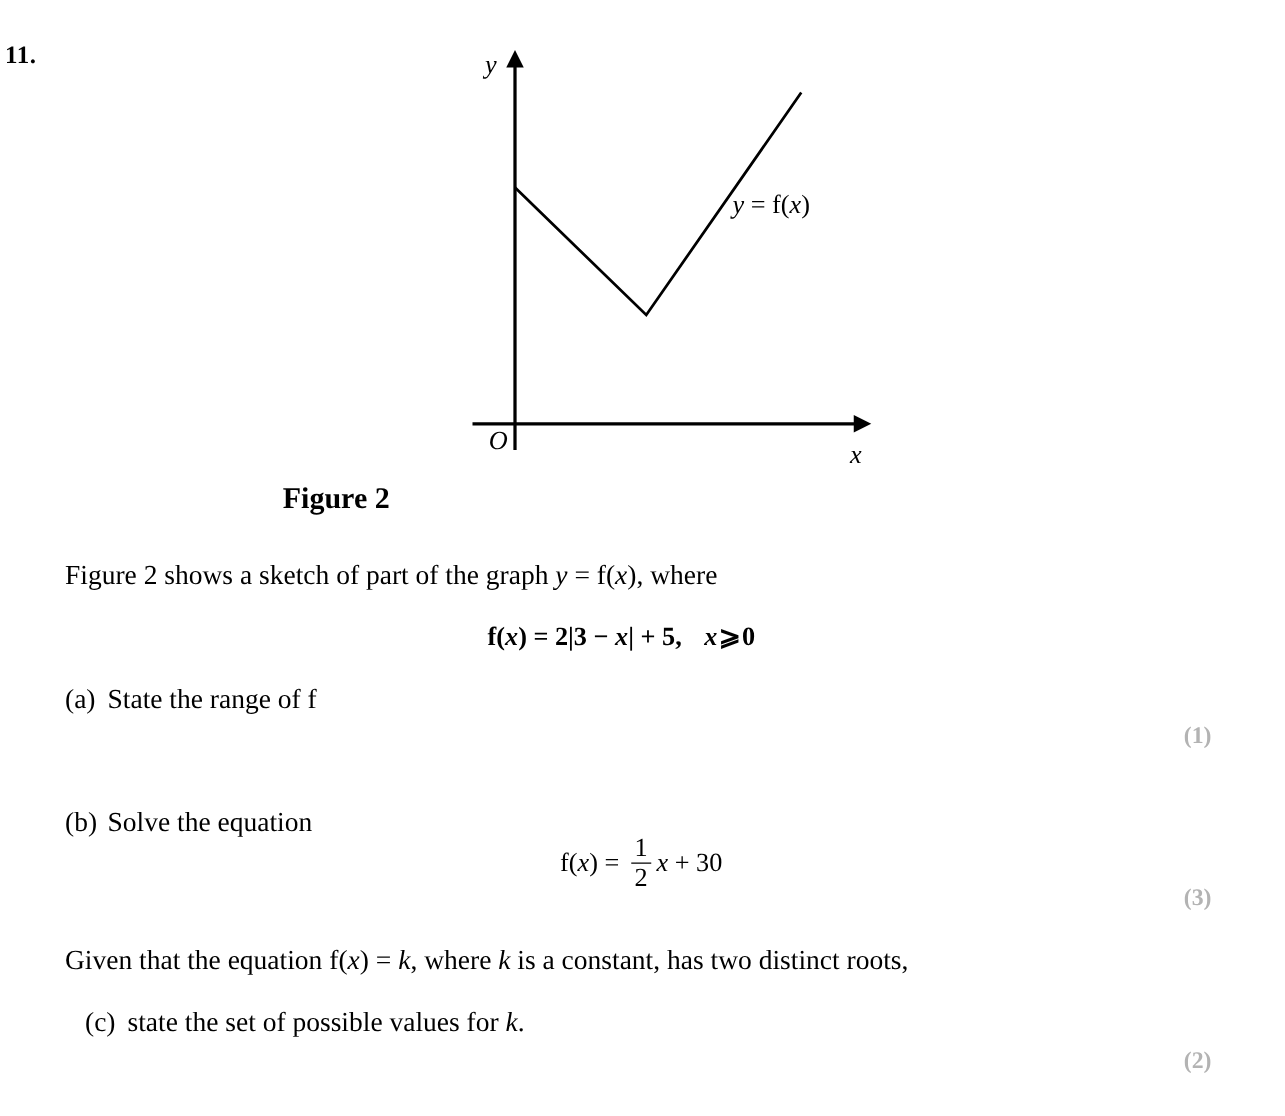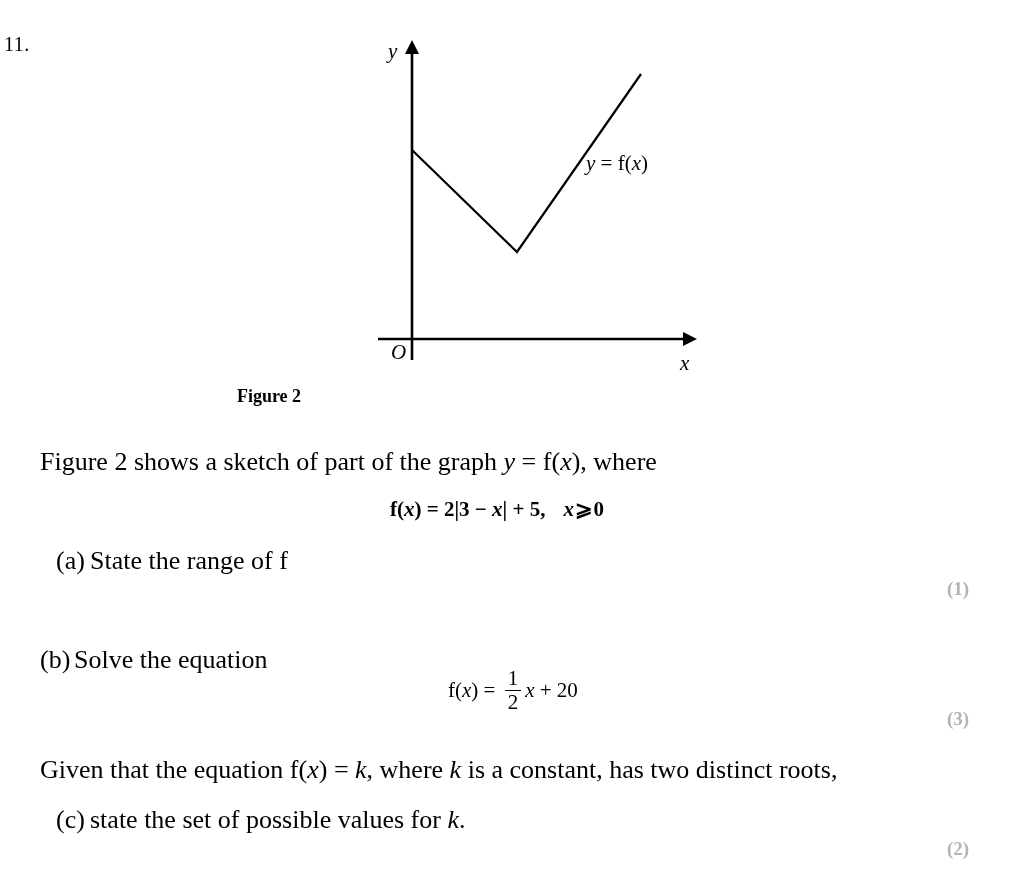--- a/index.html
+++ b/index.html
@@ -16,55 +16,56 @@
     color: #000000;
     overflow: hidden;
   }
   .abs { position: absolute; }
 
   
   #question-number {
     left: 4px;
     top: 33px;
     font-size: 20px;
-    font-weight: normal;
+    font-weight: bold;
     letter-spacing: 0.5px;
   }
 
   
   #figure-wrap {
     left: 370px;
     top: 30px;
     width: 340px;
     height: 350px;
   }
   #figure-svg { display: block; }
 
   #figure-caption {
     left: 0px;
     top: 386px;
     width: 1028px;
     text-align: center;
-    font-size: 18px;
+    font-size: 24px;
     font-weight: bold;
   }
   
   #figure-caption span { margin-left: -490px; }
 
   
   .body-line {
-    font-size: 26px;
+    font-size: 22px;
     line-height: 1.15;
     white-space: nowrap;
+    margin-left: 12px;
   }
   .italic { font-style: italic; }
   .roman  { font-style: normal; }
 
   #line-intro   { left: 40px;  top: 447px; }
-  #line-parta   { left: 56px;  top: 546px; font-family: Liberation Serif, serif; }
+  #line-parta   { left: 40px;  top: 546px; font-family: Liberation Serif, serif; }
   #line-partb   { left: 40px;  top: 645px; }
   #line-given   { left: 40px;  top: 755px; text-align: center; }
   #line-partc   { left: 56px;  top: 805px; }
 
   .part-label {
     display: inline-block;
     min-width: 34px;
   }
 
   
@@ -150,21 +151,21 @@
 <div class="abs body-line" id="line-parta">
   <span class="part-label">(a)</span><span>State the range of f</span>
 </div>
 <div class="abs marks" id="marks-a">(1)</div>
 
 <div class="abs body-line" id="line-partb">
   <span class="part-label">(b)</span><span>Solve the equation</span>
 </div>
 
 <div class="abs equation" id="eq-solve">
-  <span class="roman">f</span><span>(</span><span class="italic">x</span><span>)</span><span> = </span><span class="frac"><span class="num">1</span><span class="bar"></span><span class="den">2</span></span><span class="italic">x</span><span> + 20</span>
+  <span class="roman">f</span><span>(</span><span class="italic">x</span><span>)</span><span> = </span><span class="frac"><span class="num">1</span><span class="bar"></span><span class="den">2</span></span><span class="italic">x</span><span> + 30</span>
 </div>
 <div class="abs marks" id="marks-b">(3)</div>
 
 <div class="abs body-line" id="line-given">
   <span>Given that the equation f</span><span>(</span><span class="italic">x</span><span>)</span><span> = </span><span class="italic">k</span><span>, where </span><span class="italic">k</span><span> is a constant, has two distinct roots,</span>
 </div>
 
 <div class="abs body-line" id="line-partc">
   <span class="part-label">(c)</span><span>state the set of possible values for </span><span class="italic">k</span><span>.</span>
 </div>

